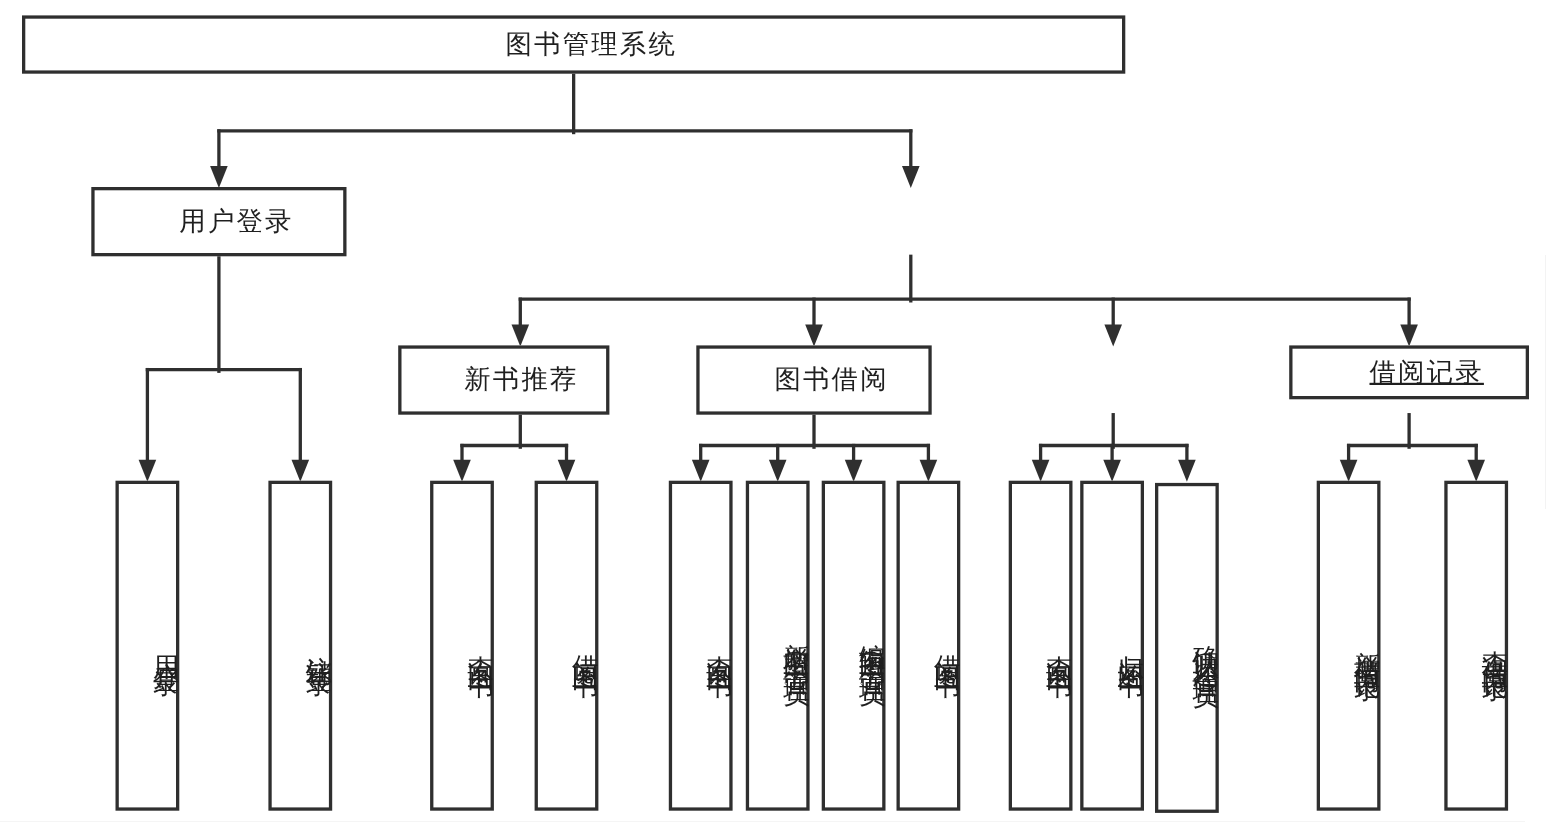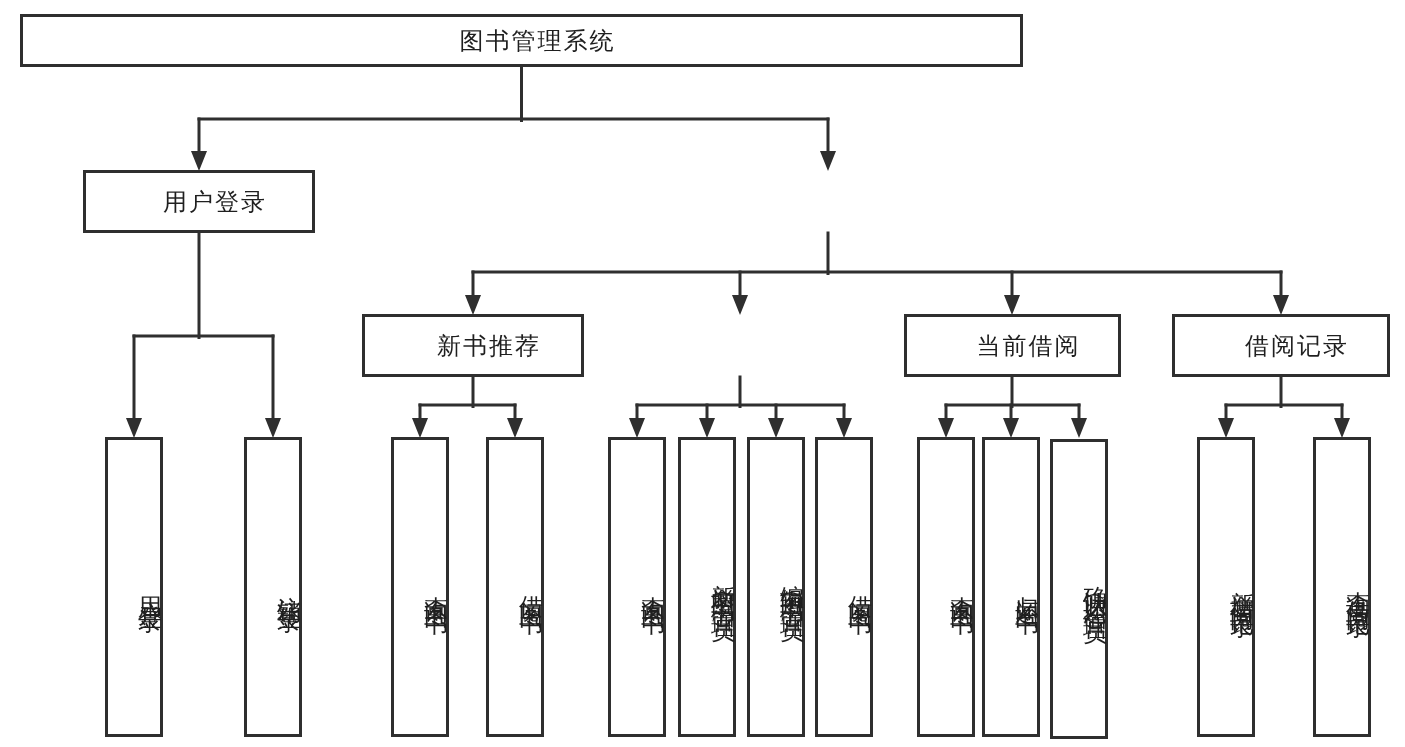--- a/index.html
+++ b/index.html
@@ -131,27 +131,27 @@
   </svg>
 
   <div class="node h-box" style="left:20px;top:14px;width:1003px;height:53px;">
     <span class="lbl">图书管理系统</span>
   </div>
 
   <div class="node h-box" style="left:83px;top:170px;width:232px;height:63px;">
     <span class="lbl">用户登录</span>
   </div>
 
-  <div class="node h-box" style="left:362px;top:314px;width:222px;height:63px;">
+  <div class="node h-box" style="left:362px;top:314px;width:192px;height:63px;">
     <span class="lbl">新书推荐</span>
   </div>
-  <div class="node h-box" style="left:904px;top:314px;width:217px;height:63px;">
-    <span class="lbl">当前借阅</span>
+  <div class="node h-box" style="left:633px;top:314px;width:214px;height:63px;">
+    <span class="lbl">图书借阅</span>
   </div>
-  <div class="node h-box" style="left:1172px;top:314px;width:218px;height:63px;">
+  <div class="node h-box" style="left:1172px;top:314px;width:218px;height:49px;text-decoration:underline;">
     <span class="lbl">借阅记录</span>
   </div>
 
   <div class="node v-box" style="left:105px;top:437px;width:58px;height:300px;">
     <span class="lbl">用户登录</span>
   </div>
   <div class="node v-box" style="left:244px;top:437px;width:58px;height:300px;">
     <span class="lbl">注销登录</span>
   </div>
 

